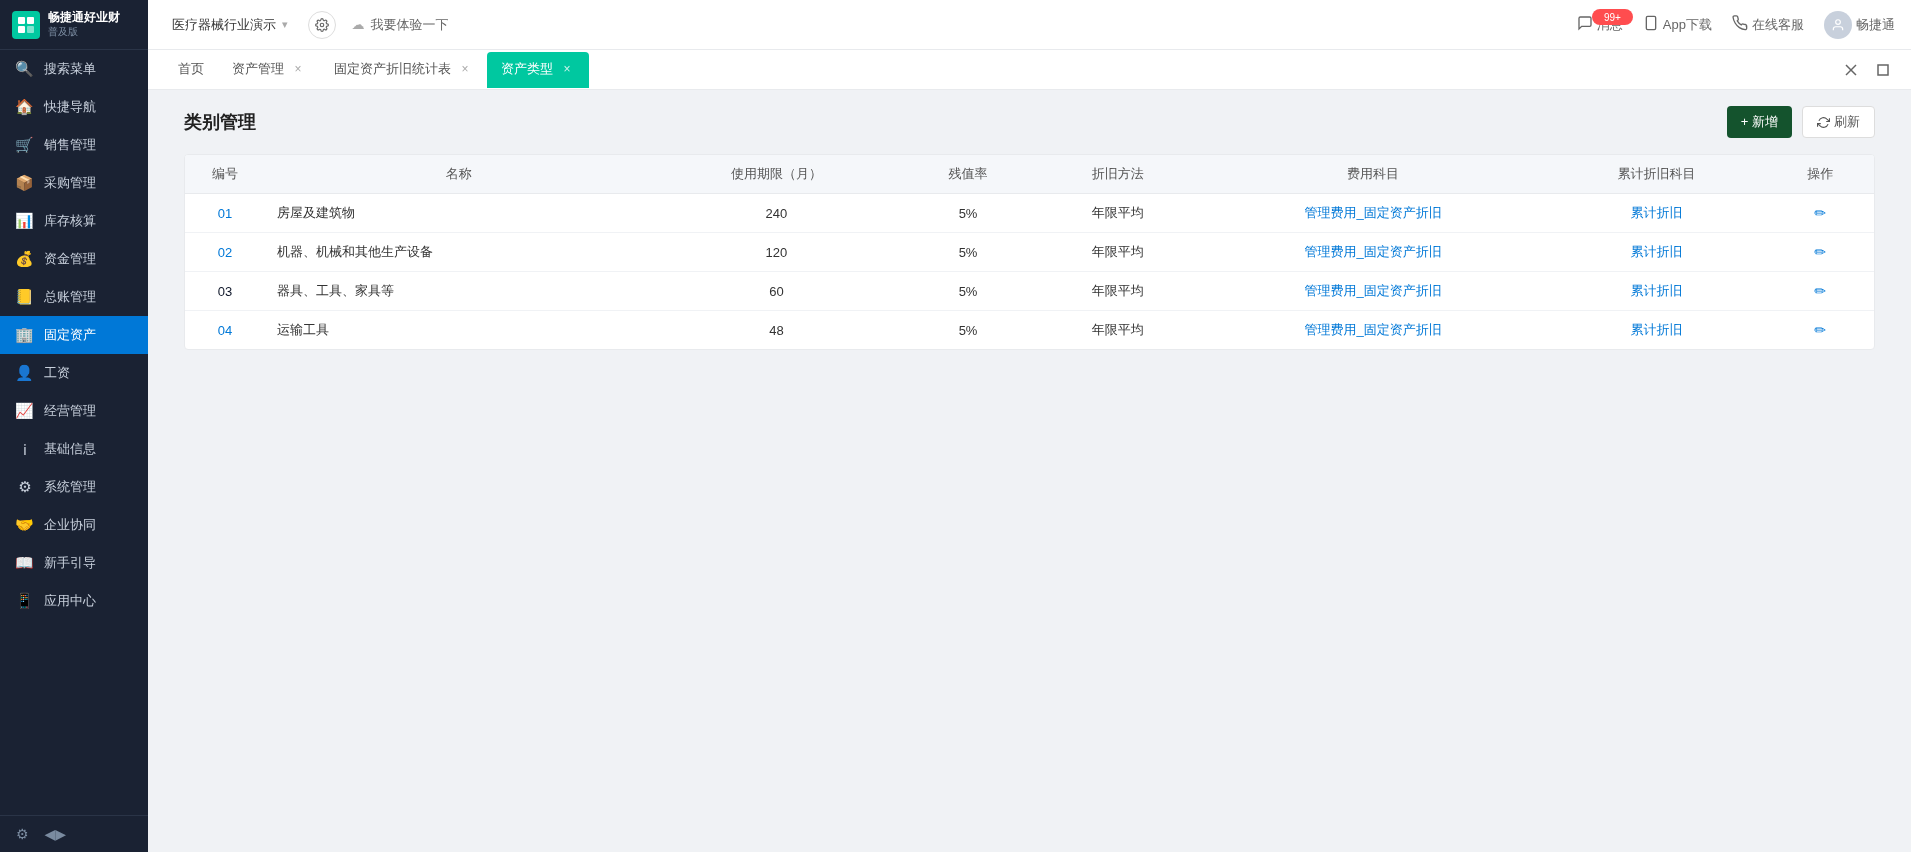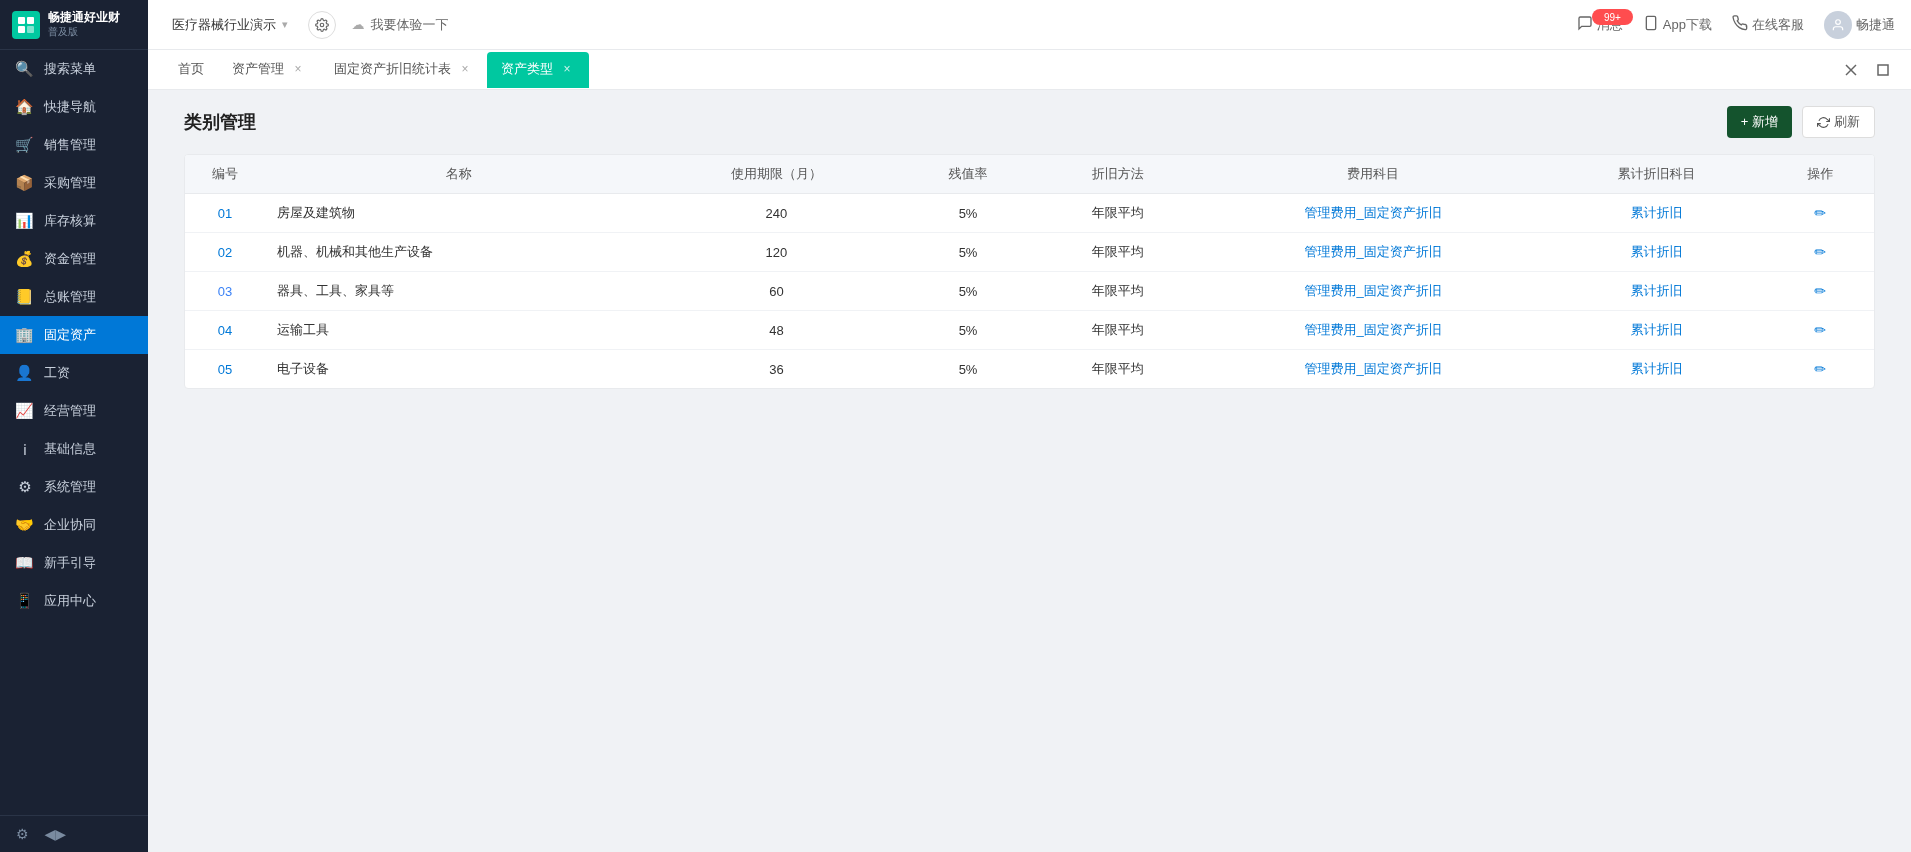--- a/index.html
+++ b/index.html
@@ -471,21 +471,21 @@
       <td>120</td>
       <td>5%</td>
       <td>年限平均</td>
       <td style="color:#0078d7;cursor:pointer;">管理费用_固定资产折旧</td>
       <td style="color:#0078d7;cursor:pointer;">累计折旧</td>
       <td>
         <span class="edit-icon">✏</span>
       </td>
     </tr>
             <tr>
-      <td style="color:#3b82f6;cursor:pointer;margin-left:37px;">03</td>
+      <td style="color:#0f172a;cursor:pointer;margin-left:37px;">03</td>
       <td>器具、工具、家具等</td>
       <td>60</td>
       <td>5%</td>
       <td>年限平均</td>
       <td style="color:#0078d7;cursor:pointer;">管理费用_固定资产折旧</td>
       <td style="color:#0078d7;cursor:pointer;">累计折旧</td>
       <td>
         <span class="edit-icon">✏</span>
       </td>
     </tr>
@@ -494,29 +494,17 @@
       <td>运输工具</td>
       <td>48</td>
       <td>5%</td>
       <td>年限平均</td>
       <td style="color:#0078d7;cursor:pointer;">管理费用_固定资产折旧</td>
       <td style="color:#0078d7;cursor:pointer;">累计折旧</td>
       <td>
         <span class="edit-icon">✏</span>
       </td>
     </tr>
-            <tr>
-      <td style="color:#0078d7;cursor:pointer;">05</td>
-      <td>电子设备</td>
-      <td>36</td>
-      <td>5%</td>
-      <td>年限平均</td>
-      <td style="color:#0078d7;cursor:pointer;">管理费用_固定资产折旧</td>
-      <td style="color:#0078d7;cursor:pointer;">累计折旧</td>
-      <td>
-        <span class="edit-icon">✏</span>
-      </td>
-    </tr>
           </tbody>
       </table>
     </div>
   </div>
 </div>
 
 </body></html>

